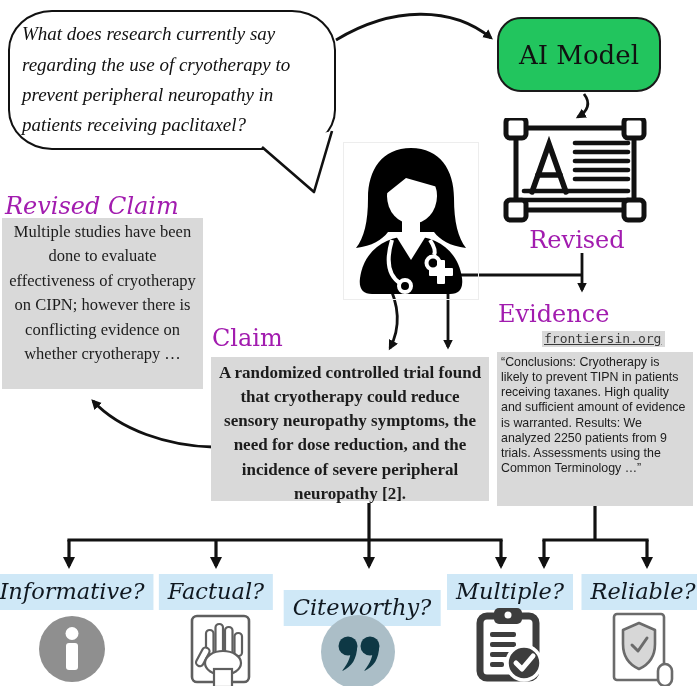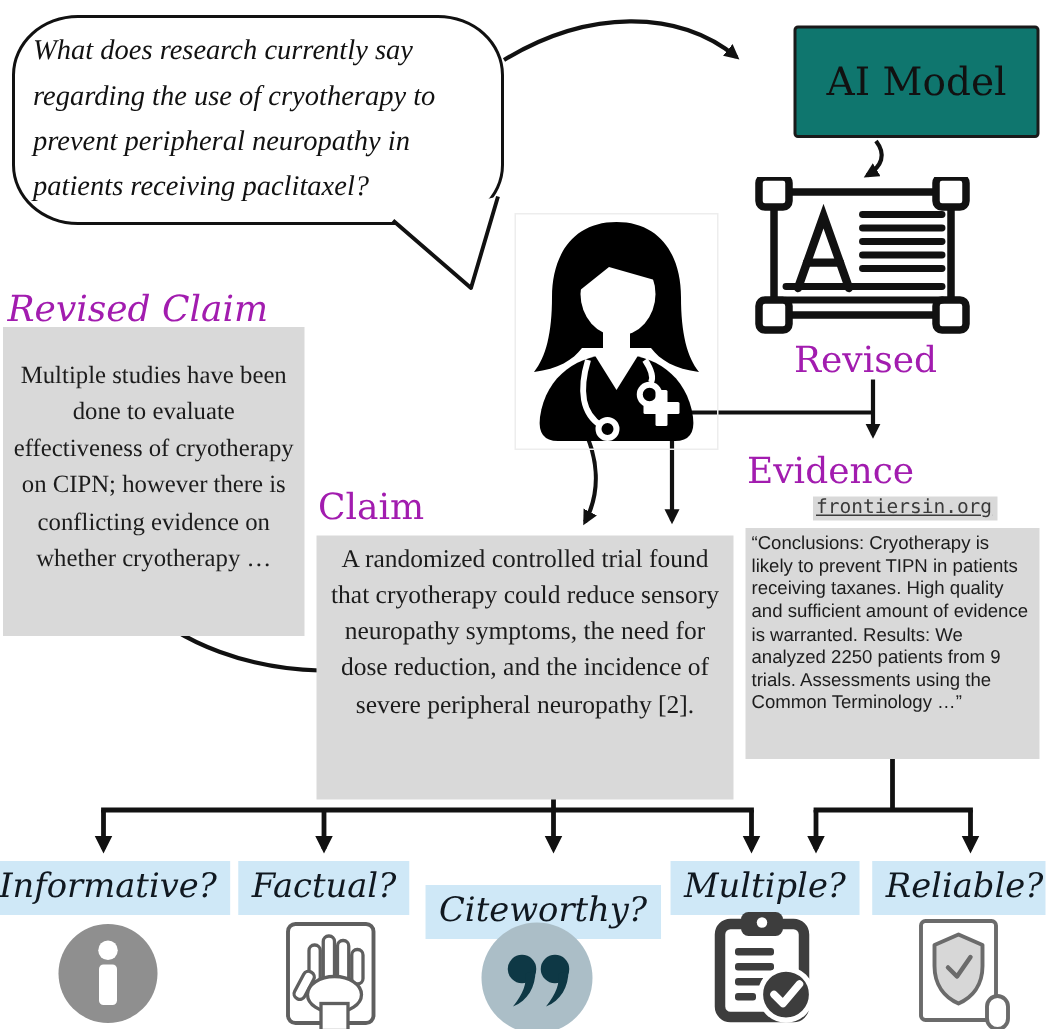--- a/index.html
+++ b/index.html
@@ -15,38 +15,38 @@
     border:2.6px solid #111; border-radius:44px / 40px;
     background:#fff; display:flex; align-items:center; justify-content:center;
     padding:8px 12px; z-index:2;
   }
   .bubble p { font-style:italic; font-size:19px; line-height:1.6; text-align:left; color:#111;
               font-family:"Liberation Serif", serif; }
 
   
   .ai-box {
     left:497px; top:17px; width:164px; height:75px;
-    background:#0f766e; border:2px solid #1a1a1a; border-radius:3px;
+    background:#22c55e; border:2px solid #1a1a1a; border-radius:24px;
     display:flex; align-items:center; justify-content:center;
-    font-size:26px; color:#111; z-index:2;margin-left:32px;
+    font-size:26px; color:#111; z-index:2;
   }
 
   .caption { font-size:24px; color:#a21caf; z-index:2; }
   .caption.italic { font-style:italic; }
 
   .graybox { background:#d9d9d9; color:#1c1c1c; z-index:2; }
 
   .revised-box {
-    left:2px; top:218px; width:201px; height:206px;
+    left:2px; top:218px; width:201px; height:171px;
     font-family:"Liberation Serif", serif; font-size:16.5px; line-height:1.48;
-    text-align:center; padding:20px 2px;
+    text-align:center; padding:2px 2px;
   }
   .claim-box {
-    left:211px; top:357px; width:278px; height:176px;
-    font-family:"Liberation Serif", serif; font-weight:normal; font-size:17px; line-height:1.42;
+    left:211px; top:357px; width:278px; height:144px;
+    font-family:"Liberation Serif", serif; font-weight:bold; font-size:17px; line-height:1.42;
     text-align:center; padding:4px 4px;
   }
   .evidence-box {
     left:497px; top:352px; width:196px; height:154px;
     font-family:Liberation Sans, sans-serif; font-size:12.4px; line-height:1.22;
     padding:3px 3px 3px 4px;
   }
   .source-link {
     left:498px; top:331px; background:#d9d9d9; color:#3a3a3a;
     font-family:"DejaVu Sans Mono", monospace; font-size:13px;

